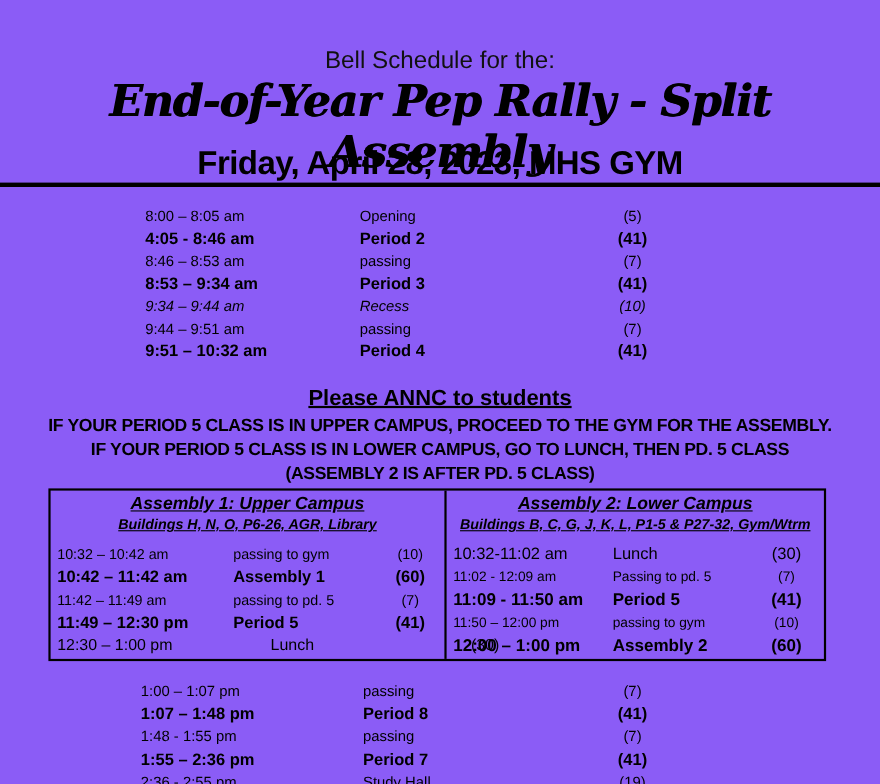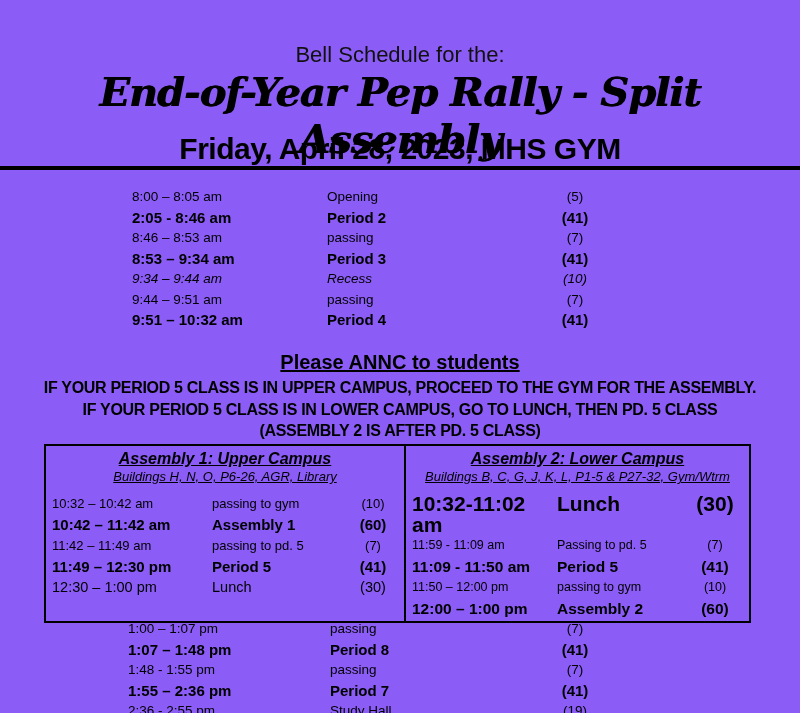--- a/index.html
+++ b/index.html
@@ -41,43 +41,43 @@
   .a-table{top:619px;left:128px;}
   .a-table .row{grid-template-columns:202px 210px 70px;}
 
   
   .annc-head{top:351px;left:0;font-size:20px;font-weight:700;}
   .annc-head span{text-decoration:underline;text-decoration-thickness:2px;}
   .annc-lines{top:377px;left:0;font-size:16px;font-weight:700;line-height:21.5px;letter-spacing:-0.3px;}
 
   
   .split-box{
-    top:444px;left:44px;width:707px;height:179px;
+    top:444px;left:44px;width:707px;height:157px;
     border:2px solid #000;box-sizing:border-box;
     display:flex;
   }
   .cell{box-sizing:border-box;padding-top:3px;}
   .cell-left{width:360px;border-right:2px solid #000;}
   .cell-right{flex:1;}
   .cell-title{
     text-align:center;font-size:16px;font-weight:700;font-style:italic;
     text-decoration:underline;line-height:19px;
   }
   .cell-subtitle{
-    text-align:center;font-size:13px;font-weight:400;font-style:italic;
+    text-align:center;font-size:13px;font-weight:700;font-style:italic;
     text-decoration:underline;line-height:17px;
   }
   .cell-rows{margin-top:8px;}
   .cell .row{line-height:21px;padding-left:6px;}
   .cell-left .row{grid-template-columns:160px 136px 50px;}
   .cell-right .row{grid-template-columns:145px 130px 56px;}
   .rg13 {font-size:13px;font-weight:400;}
-  .rg145{font-size:14.5px;font-weight:400;}
+  .rg145{font-size:14.5px;font-weight:400;gap:34px;}
   .b15  {font-size:15px;font-weight:700;}
-  .rg155{font-size:21px;font-weight:700;}
+  .rg155{font-size:15px;font-weight:400;}
   .sm   {font-size:12.5px;font-weight:400;}
   .b155 {font-size:15.5px;font-weight:700;}
 </style>
 </head>
 <body>
 
 <div id="page">
 
   <div class="abs center supertitle">Bell Schedule for the:</div>
   <div class="abs center main-title-wrap">
@@ -85,21 +85,21 @@
   </div>
   <div class="abs center date-line">Friday, April 28, 2023, MHS GYM</div>
 
   <div class="abs m-table">
     <div class="row rg">
       <span class="c-time">8:00 – 8:05 am</span>
       <span class="c-act">Opening</span>
       <span class="c-min">(5)</span>
     </div>
     <div class="row b">
-      <span class="c-time">2:05 - 8:46 am</span>
+      <span class="c-time">4:05 - 8:46 am</span>
       <span class="c-act">Period 2</span>
       <span class="c-min">(41)</span>
     </div>
     <div class="row rg">
       <span class="c-time">8:46 – 8:53 am</span>
       <span class="c-act">passing</span>
       <span class="c-min">(7)</span>
     </div>
     <div class="row b">
       <span class="c-time">8:53 – 9:34 am</span>
@@ -169,21 +169,21 @@
     <div class="cell cell-right">
       <div class="cell-title">Assembly 2: Lower Campus</div>
       <div class="cell-subtitle">Buildings B, C, G, J, K, L, P1-5 &amp; P27-32, Gym/Wtrm</div>
       <div class="cell-rows">
         <div class="row rg155">
           <span class="c-time">10:32-11:02 am</span>
           <span class="c-act">Lunch</span>
           <span class="c-min">(30)</span>
         </div>
         <div class="row sm">
-          <span class="c-time">11:59 - 11:09 am</span>
+          <span class="c-time">11:02 - 12:09 am</span>
           <span class="c-act">Passing to pd. 5</span>
           <span class="c-min">(7)</span>
         </div>
         <div class="row b155">
           <span class="c-time">11:09 - 11:50 am</span>
           <span class="c-act">Period 5</span>
           <span class="c-min">(41)</span>
         </div>
         <div class="row sm">
           <span class="c-time">11:50 – 12:00 pm</span>

